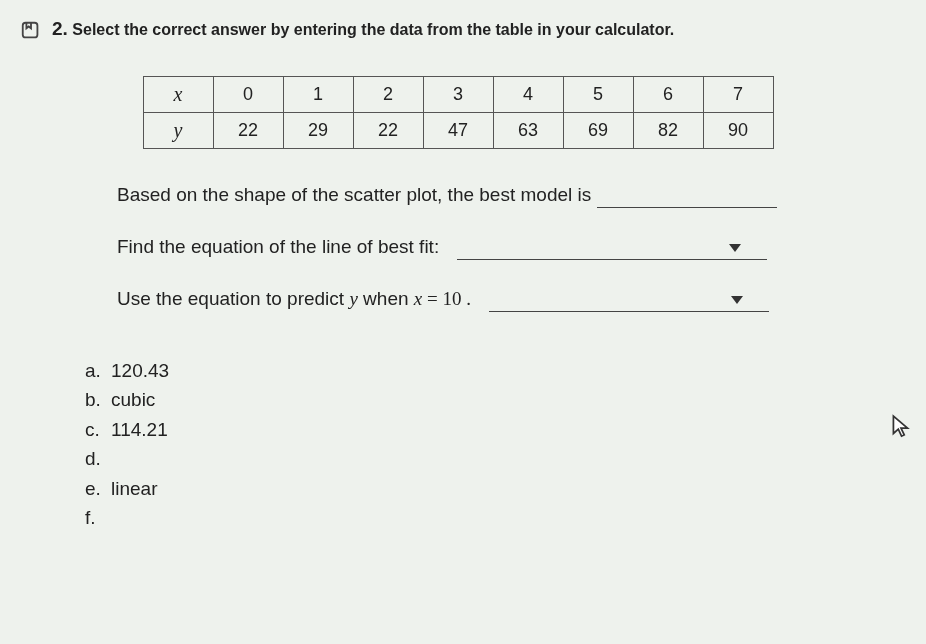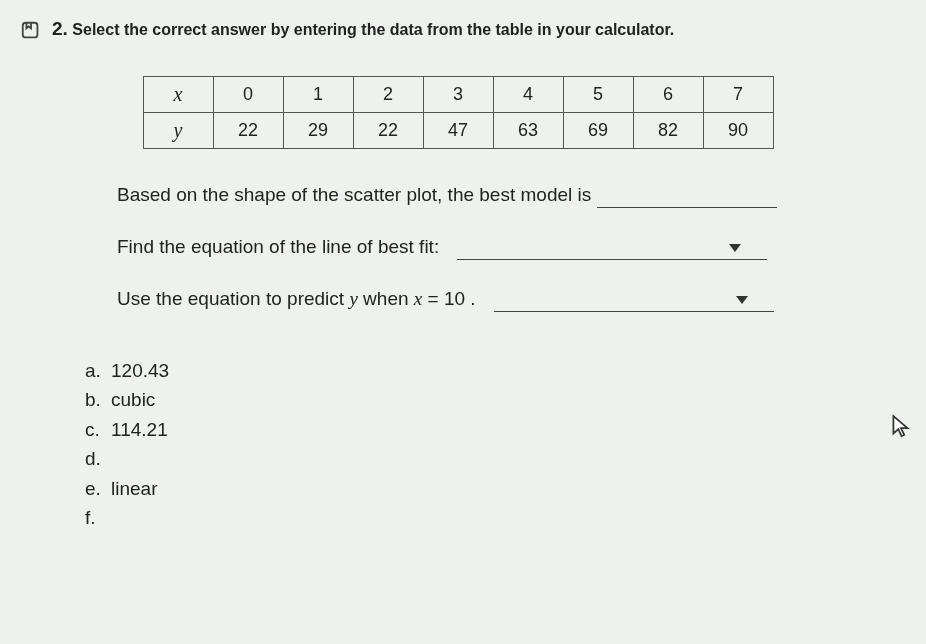--- a/index.html
+++ b/index.html
@@ -55,21 +55,21 @@
       justify-content: flex-end;
       padding-right: 26px;
     }
     .caret {
       width: 0; height: 0;
       border-left: 6px solid transparent;
       border-right: 6px solid transparent;
       border-top: 8px solid #333;
     }
     .math { font-family: 'Times New Roman', serif; font-style: italic; }
-    .mathup { font-family: Liberation Sans, sans-serif; font-style: normal; }
+    .mathup { font-family: Liberation Serif, serif; font-style: normal; }
     .choices { margin: 44px 0 0 65px; font-size: 19px; line-height: 1.55; color: #222; }
     .choice { display: flex; gap: 6px; }
     .choice .lbl { min-width: 20px; }
     .sup { font-size: 0.7em; vertical-align: super; font-style: normal; }
     .cursor-pointer {
       position: absolute;
       right: 14px;
       bottom: 200px;
     }
   </style>

